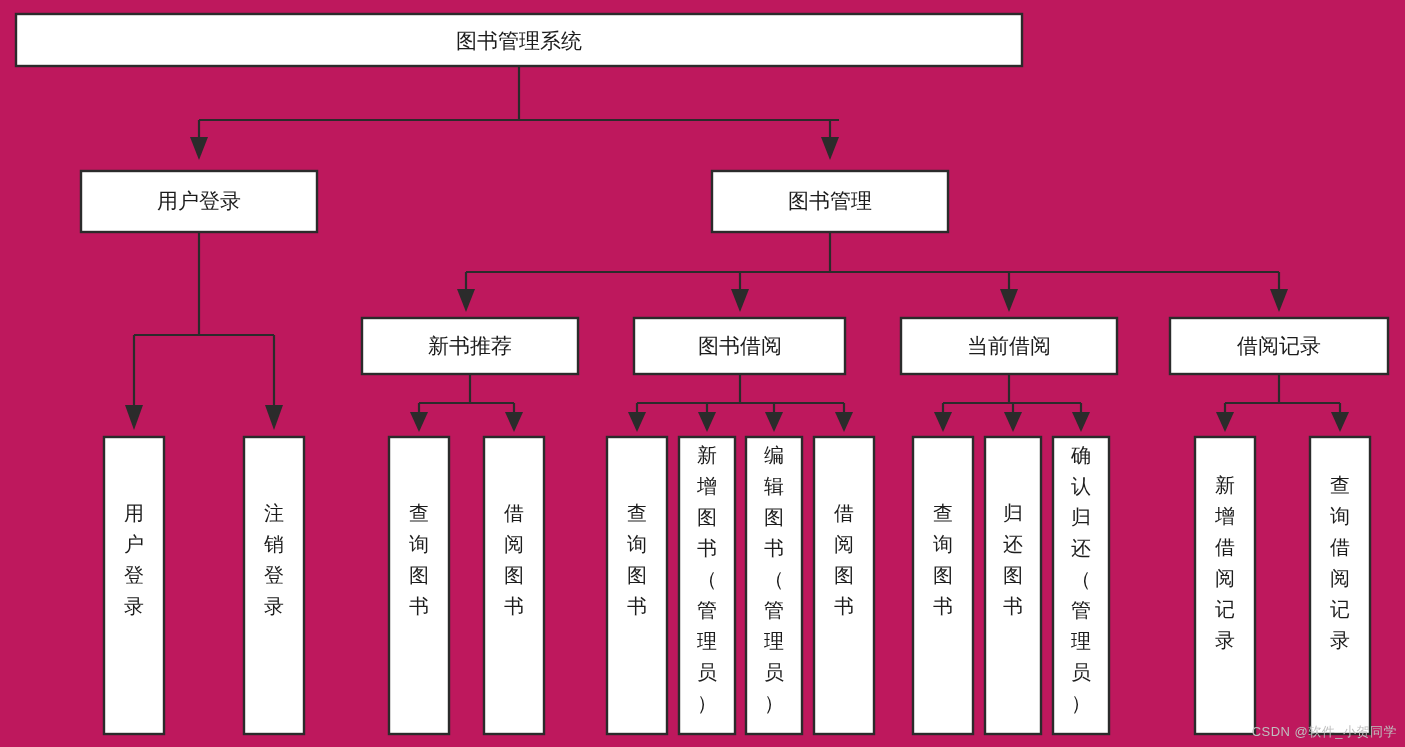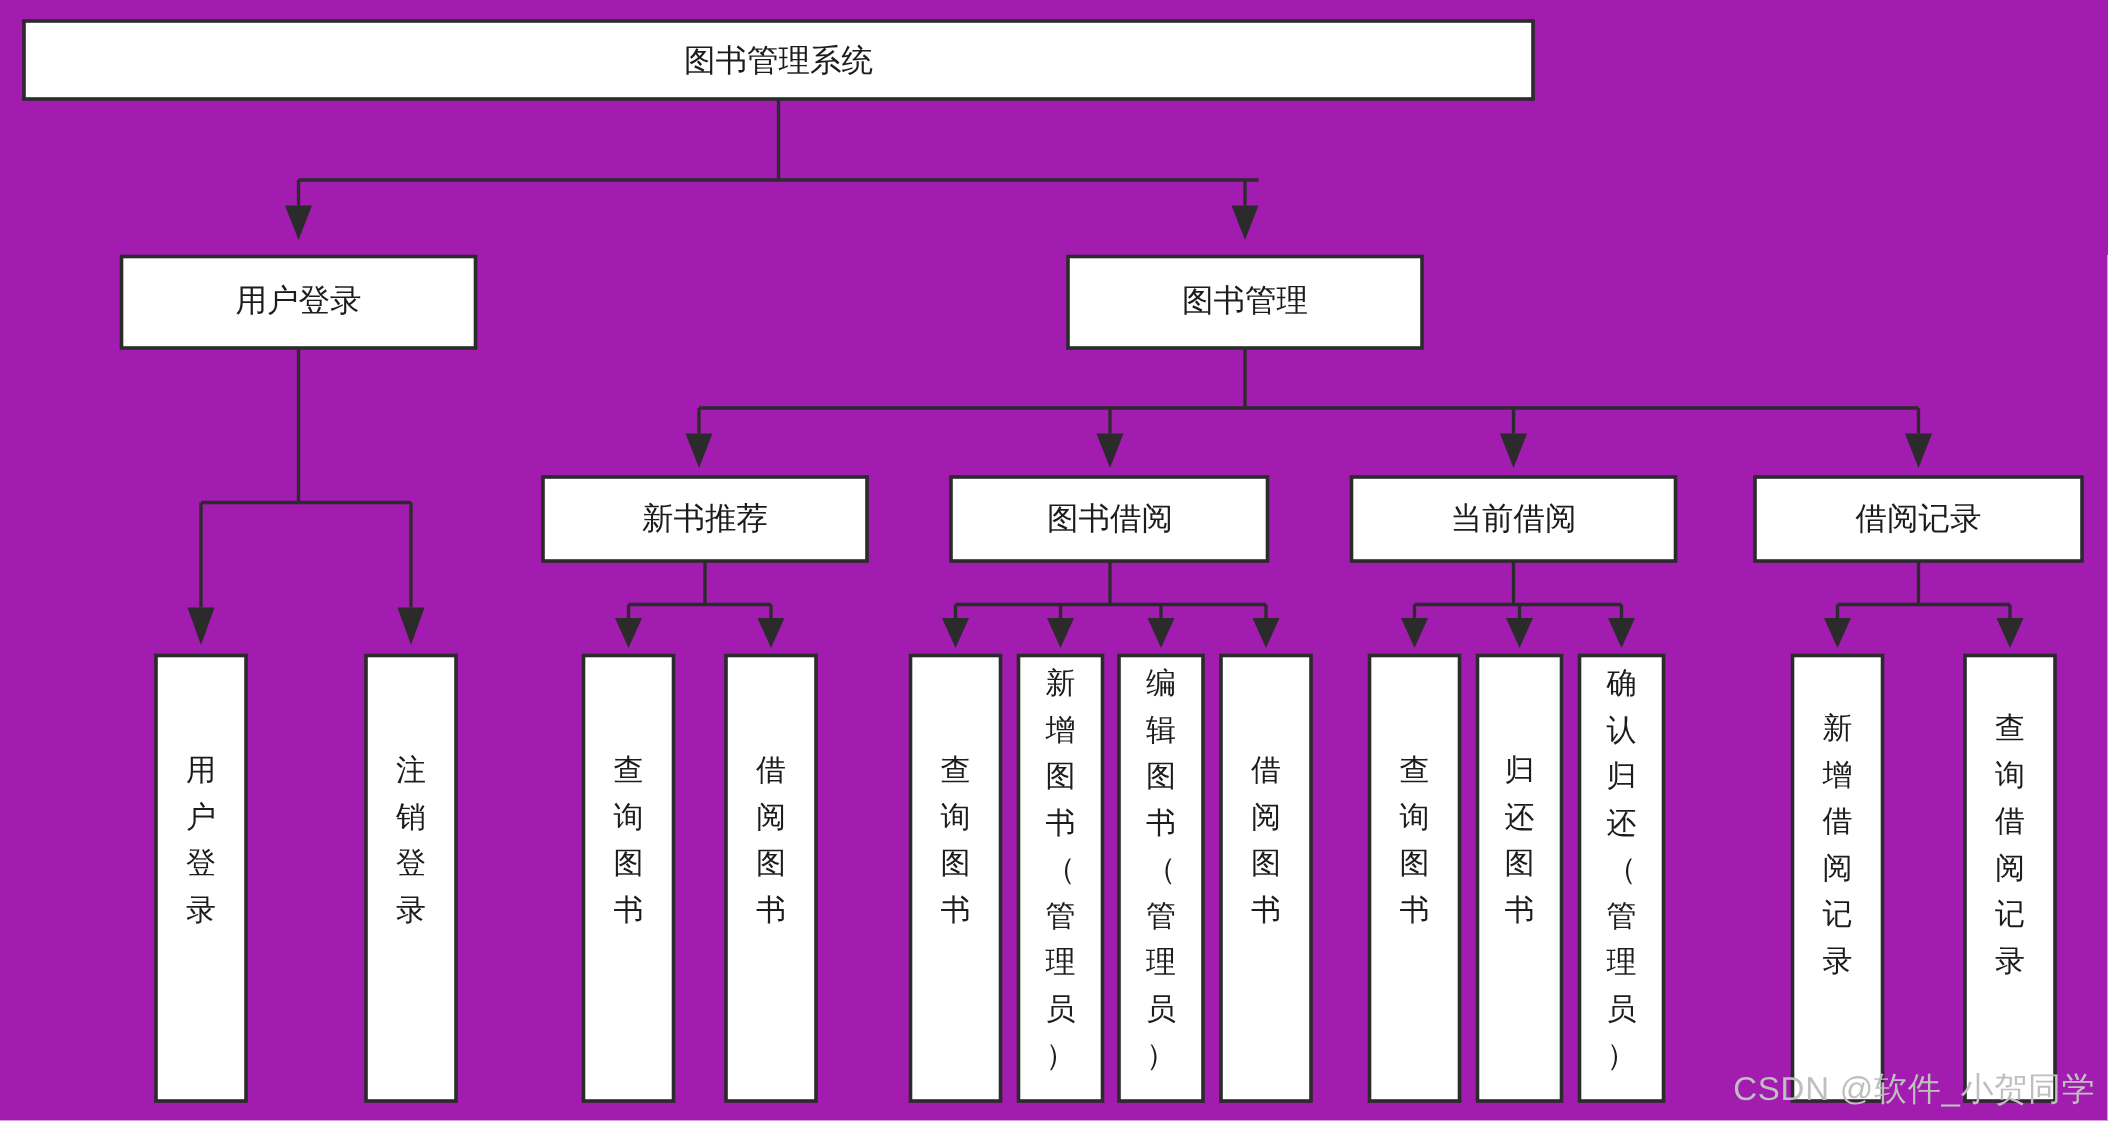--- a/index.html
+++ b/index.html
@@ -7,21 +7,21 @@
     padding: 0;
     background: #ffffff;
   }
   body {
     font-family: "Liberation Sans", "DejaVu Sans", sans-serif;
   }
   #stage {
     position: relative;
     width: 1405px;
     height: 747px;
-    background: #a21caf;
+    background: #be185d;
     overflow: hidden;
   }
   svg#diagram {
     position: absolute;
     left: 0;
     top: 0;
     width: 1405px;
     height: 747px;
     display: block;
   }
@@ -51,21 +51,21 @@
     fill: #1c1c1c;
     font-family: "Liberation Sans", "DejaVu Sans", sans-serif;
     font-size: 20px;
     text-anchor: middle;
   }
   .watermark {
     position: absolute;
     right: 8px;
     bottom: 6px;
     font-family: "Liberation Sans", "DejaVu Sans", sans-serif;
-    font-size: 22px;
+    font-size: 13px;
     color: #bfbfbf;
     letter-spacing: 0.5px;
     white-space: nowrap;
     pointer-events: none;
   }
 </style>
 </head>
 <body>
 
 <div id="stage">

